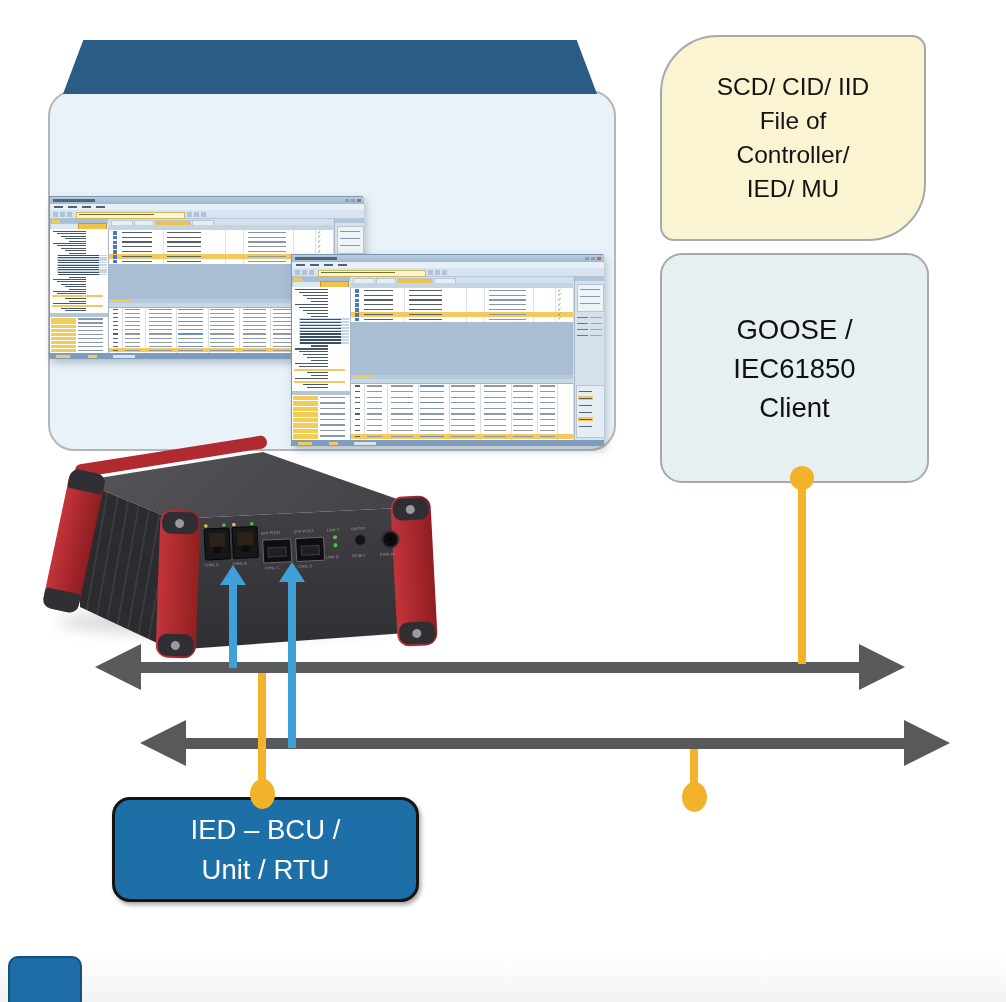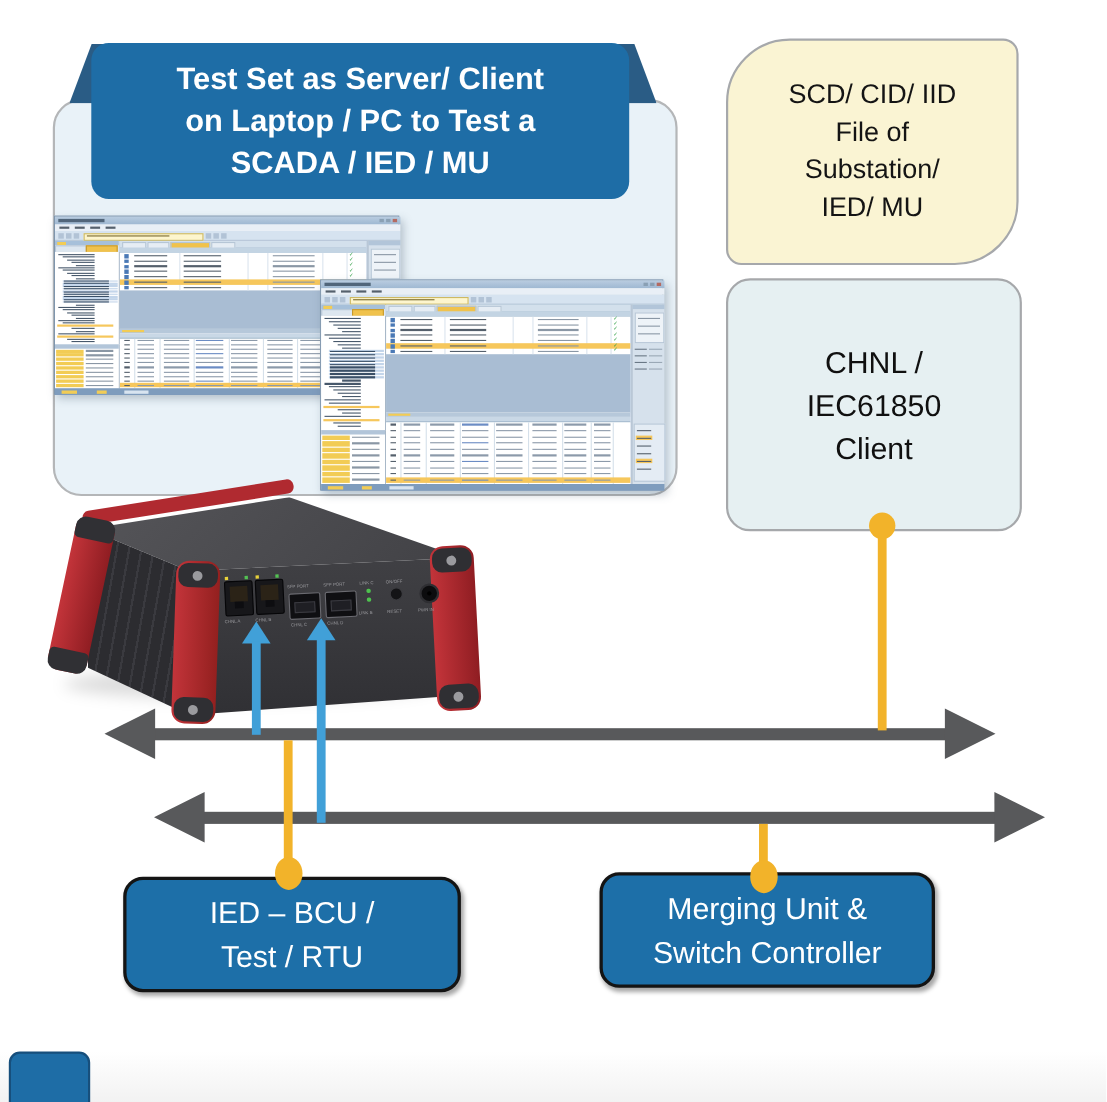--- a/index.html
+++ b/index.html
@@ -54,25 +54,20 @@
 </style>
 </head>
 <body>
 
 <div id="stage">
 
   <div class="abs" id="bottom-fade"></div>
 
   <div class="abs" id="panel-container"></div>
   <div class="abs" id="banner-ribbon"></div>
-  <div class="abs" id="banner">
-    <span class="ml">Test Set as Server/ Client
-on Laptop / PC to Test a
-SCADA / IED / MU</span>
-  </div>
 
   <div class="abs mini-window" id="app-window-1" style="left:49px;top:196px;width:312px;height:161px;">
       <div style="position: absolute; left: 0px; top: 0px; width: 314px; height: 7px; background: linear-gradient(rgb(185, 204, 224), rgb(159, 184, 210));">
         <div style="position: absolute; left: 3px; top: 2px; width: 42px; height: 2.5px; background: rgb(81, 101, 122);"></div>
         <div style="position: absolute; right: 3px; top: 2px; width: 4px; height: 3px; background: rgb(180, 106, 98);"></div>
         <div style="position: absolute; right: 9px; top: 2px; width: 4px; height: 3px; background: rgb(138, 160, 180);"></div>
         <div style="position: absolute; right: 15px; top: 2px; width: 4px; height: 3px; background: rgb(138, 160, 180);"></div>
       </div>
       <div style="position: absolute; left: 0px; top: 7px; width: 314px; height: 6px; background: rgb(233, 239, 246);"></div>
       <div style="position: absolute; left: 4px; top: 9px; width: 9px; height: 2px; background: rgb(85, 96, 108);"></div>
@@ -624,25 +619,25 @@
       <div style="position: absolute; left: 0px; top: 185px; width: 312px; height: 6px; background: rgb(126, 156, 189);">
         <div style="position: absolute; left: 2%; top: 1.5px; width: 14px; height: 3px; background: rgb(242, 204, 85);"></div>
         <div style="position: absolute; left: 12%; top: 1.5px; width: 9px; height: 3px; background: rgb(242, 204, 85);"></div>
         <div style="position: absolute; left: 20%; top: 1.5px; width: 22px; height: 3px; background: rgb(216, 228, 240);"></div>
       </div>
     </div>
 
   <div class="abs" id="scd-box">
     <span class="ml">SCD/ CID/ IID
 File of
-Substation/
+Controller/
 IED/ MU</span>
   </div>
   <div class="abs" id="scada-box">
-    <span class="ml">CHNL /
+    <span class="ml">GOOSE /
 IEC61850
 Client</span>
   </div>
 
   <div class="abs" id="device-shadow"></div>
   <div class="abs" id="device">
       <div style="position: absolute; left: 0px; top: 0px; width: 100%; height: 100%; clip-path: polygon(30px 37px, 213px 8px, 370px 63px, 122px 75px); background: linear-gradient(135deg, rgb(87, 87, 91), rgb(58, 58, 62));"></div>
       <div style="position: absolute; left: 0px; top: 0px; width: 100%; height: 100%; clip-path: polygon(30px 37px, 122px 75px, 122px 206px, 30px 163px); background: repeating-linear-gradient(100deg, rgb(44, 44, 48) 0px, rgb(44, 44, 48) 9px, rgb(58, 58, 63) 9px, rgb(58, 58, 63) 11px);"></div>
       <div style="position: absolute; left: 0px; top: 0px; width: 100%; height: 100%; clip-path: polygon(122px 75px, 370px 63px, 370px 188px, 122px 206px); background: linear-gradient(rgb(71, 71, 75), rgb(47, 47, 51));"></div>
       <div style="position: absolute; left: 24px; top: 6px; width: 194px; height: 13px; background: rgb(176, 42, 48); border-radius: 6px; transform: rotate(-9deg);"></div>
@@ -716,21 +711,17 @@
   <div class="abs yline" style="left:690px;top:749px;height:40px;"></div>
   <div class="abs ydot" style="left:682px;top:782px;width:25px;height:30px;"></div>
 
   <div class="abs barrow-head" style="left:220px;top:565px;"></div>
   <div class="abs barrow-shaft" style="left:229px;top:583px;height:85px;"></div>
   <div class="abs barrow-head" style="left:279px;top:562px;"></div>
   <div class="abs barrow-shaft" style="left:288px;top:580px;height:168px;"></div>
 
   <div class="abs node-box" id="ied-box">
     <span class="ml">IED – BCU /
-Test / RTU</span>
-  </div>
-  <div class="abs node-box" id="mu-box">
-    <span class="ml">Merging Unit &amp;
-Switch Controller</span>
+Unit / RTU</span>
   </div>
 
   <div class="abs" id="corner-accent"></div>
 </div>
 
 </body></html>

